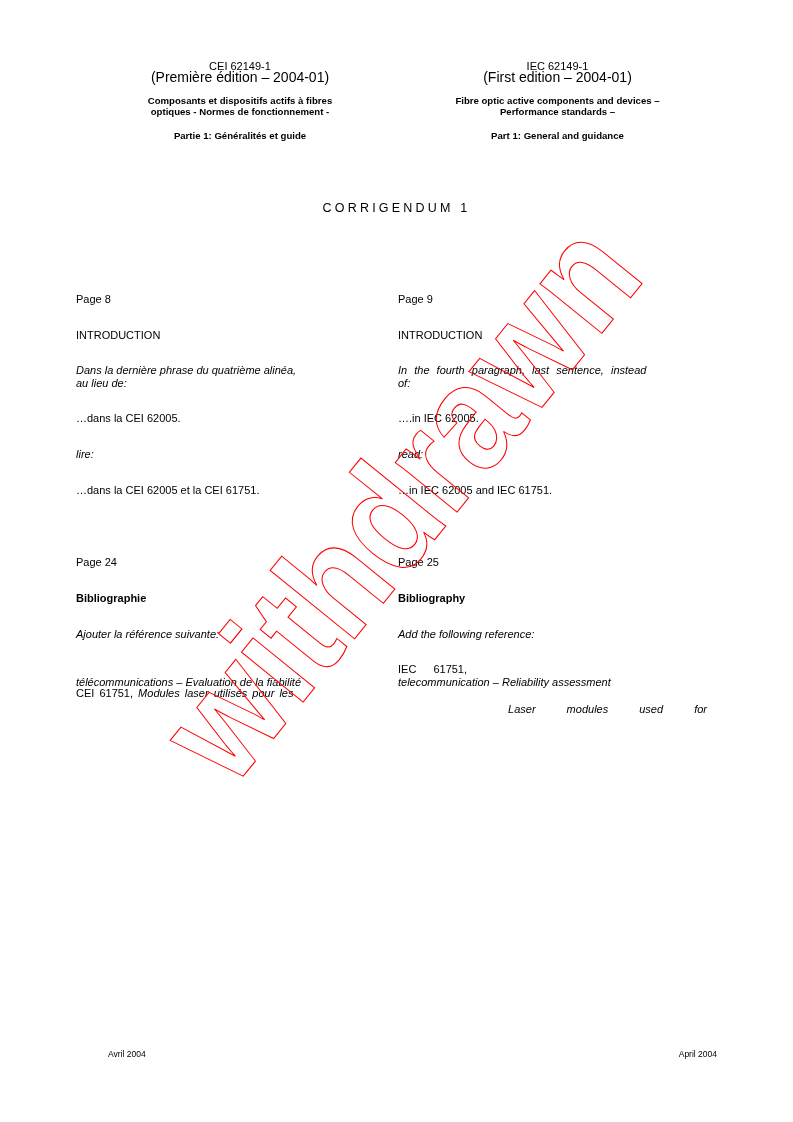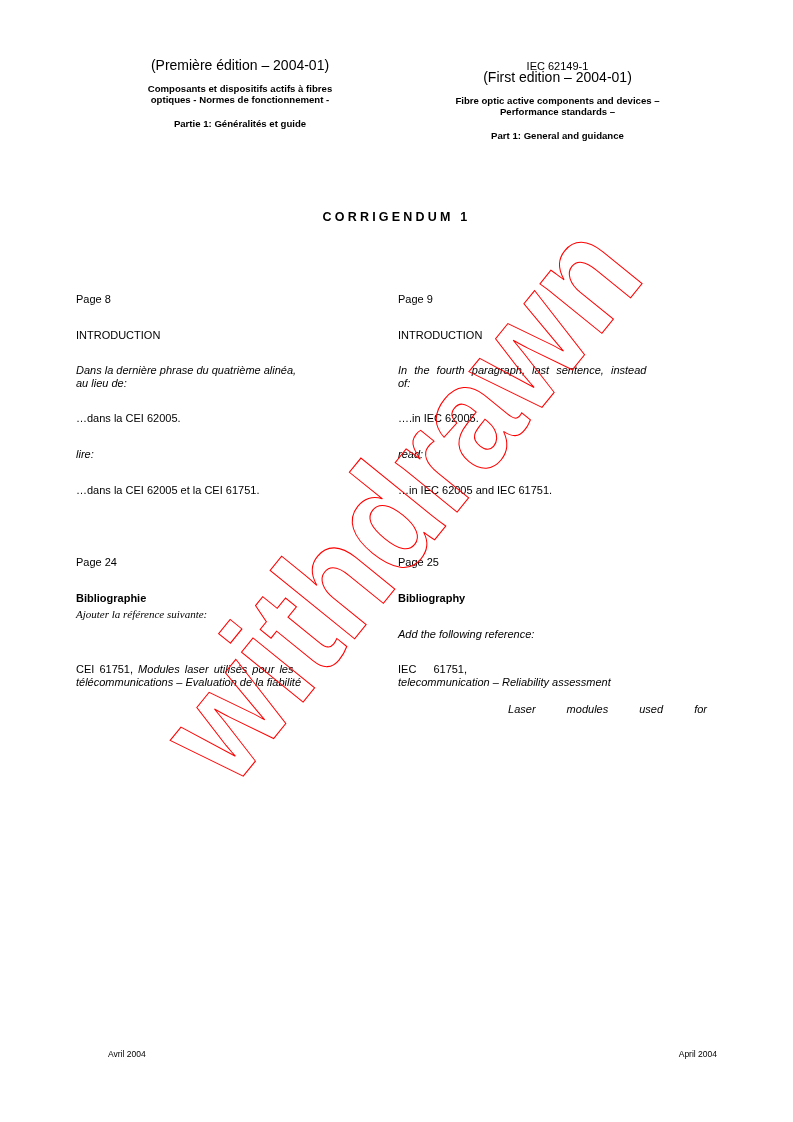--- a/index.html
+++ b/index.html
@@ -5,40 +5,41 @@
   html, body { margin: 0; padding: 0; background: #ffffff; }
   body { width: 793px; height: 1122px; position: relative; overflow: hidden;
          font-family: "Liberation Sans", sans-serif; color: #000; }
   .page { position: absolute; left: 0; top: 0; width: 793px; height: 1122px; background: #fff; }
   .hdr-col { position: absolute; text-align: center; }
   .hdr-left { left: 90px; width: 300px; }
   .hdr-right { left: 400px; width: 315px; }
   .std-code { font-size: 11px; line-height: 12px; }
   .edition { font-size: 14px; line-height: 10px; }
   .title-bold { font-weight: bold; font-size: 9.6px; line-height: 11px; }
-  .corr { position: absolute; left: 0; width: 793px; top: 210px; text-align: center;
-          font-weight: bold; font-size: 12.5px; letter-spacing: 3.2px; }
+  .corr { position: absolute; left: 0; width: 793px; top: 201px; text-align: center;
+          font-weight: normal; font-size: 12.5px; letter-spacing: 3.2px; }
   .col { position: absolute; font-size: 11px; line-height: 12px; }
   .col-left { left: 76px; width: 317px; }
   .col-right { left: 398px; width: 309px; }
   .item { position: absolute; left: 0; width: 100%; }
   .it { font-style: italic; }
   .bd { font-weight: bold; }
-  .just { text-align: justify; text-align-last: left; }
+  .just { text-align: justify; text-align-last: left; margin-top: 24px; }
   .footer { position: absolute; top: 1049px; font-size: 8.5px; }
   .footer-left { left: 76px; margin-left: 32px; }
   .footer-right { right: 76px; }
   .watermark { position: absolute; left: 0; top: 0; width: 793px; height: 1122px; pointer-events: none; }
 </style>
 </head>
 <body>
 
 <div class="page">
 
   <div class="hdr-col hdr-left" style="top:60px;">
+    <div class="std-code">CEI 62149-1</div>
     <div class="edition">(Première édition – 2004-01)</div>
     <div style="height:13px;"></div>
     <div class="title-bold">Composants et dispositifs actifs à fibres</div>
     <div class="title-bold">optiques - Normes de fonctionnement -</div>
     <div style="height:13px;"></div>
     <div class="title-bold">Partie 1: Généralités et guide</div>
   </div>
 
   <div class="hdr-col hdr-right" style="top:60px;">
     <div class="std-code">IEC 62149-1</div>
@@ -56,21 +57,21 @@
     <div class="item" style="top:293px;">Page 8</div>
     <div class="item" style="top:329px;">INTRODUCTION</div>
     <div class="item it" style="top:364px;">Dans la dernière phrase du quatrième alinéa,</div>
     <div class="item it" style="top:377px;">au lieu de:</div>
     <div class="item" style="top:412px;">…dans la CEI 62005.</div>
     <div class="item it" style="top:448px;">lire:</div>
     <div class="item" style="top:484px;">…dans la CEI 62005 et la CEI 61751.</div>
 
     <div class="item" style="top:556px;">Page 24</div>
     <div class="item bd" style="top:592px;">Bibliographie</div>
-    <div class="item it" style="top:608px;font-family:Liberation Serif, serif;">Ajouter la référence suivante:</div>
+    <div class="item it" style="top:628px;">Ajouter la référence suivante:</div>
     <div class="item just" style="top:663px; word-spacing:2px;">
       <span>CEI 61751,</span>
       <span class="it">Modules laser utilisés pour les</span>
     </div>
     <div class="item it" style="top:676px;">télécommunications – Evaluation de la fiabilité</div>
   </div>
 
   <div class="col col-right" style="top:0;">
     <div class="item" style="top:293px;">Page 9</div>
     <div class="item" style="top:329px;">INTRODUCTION</div>

